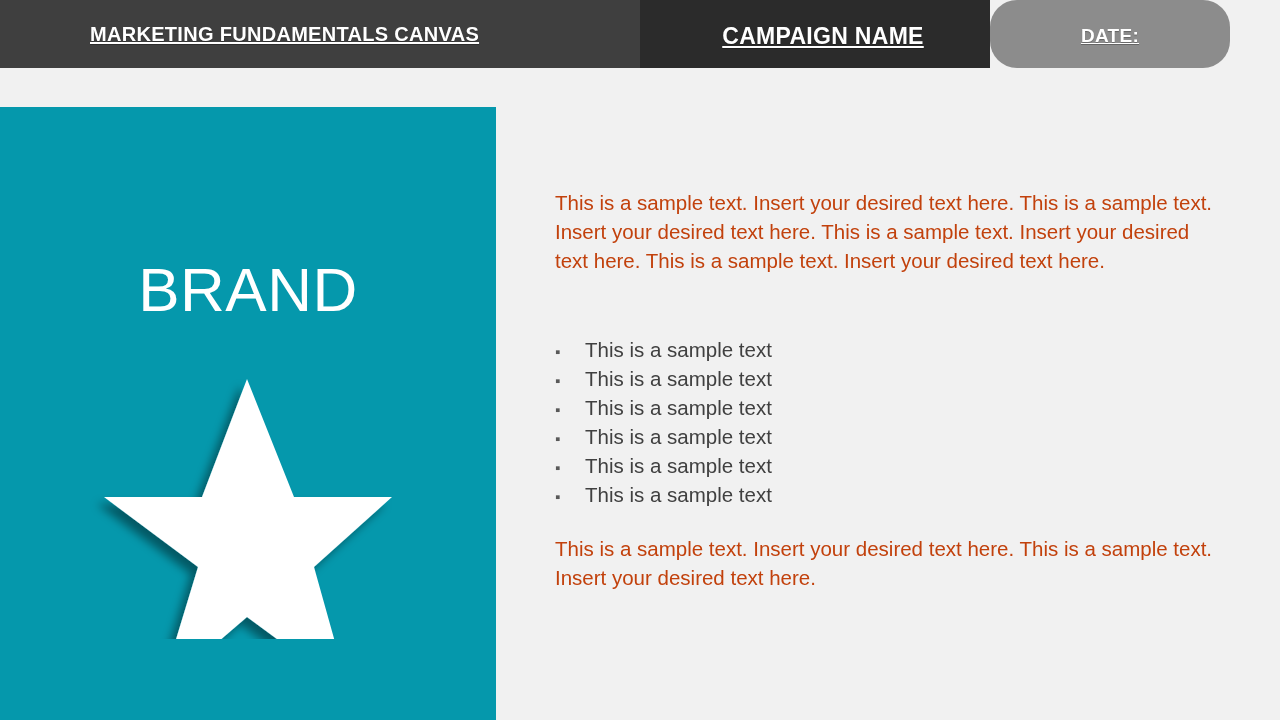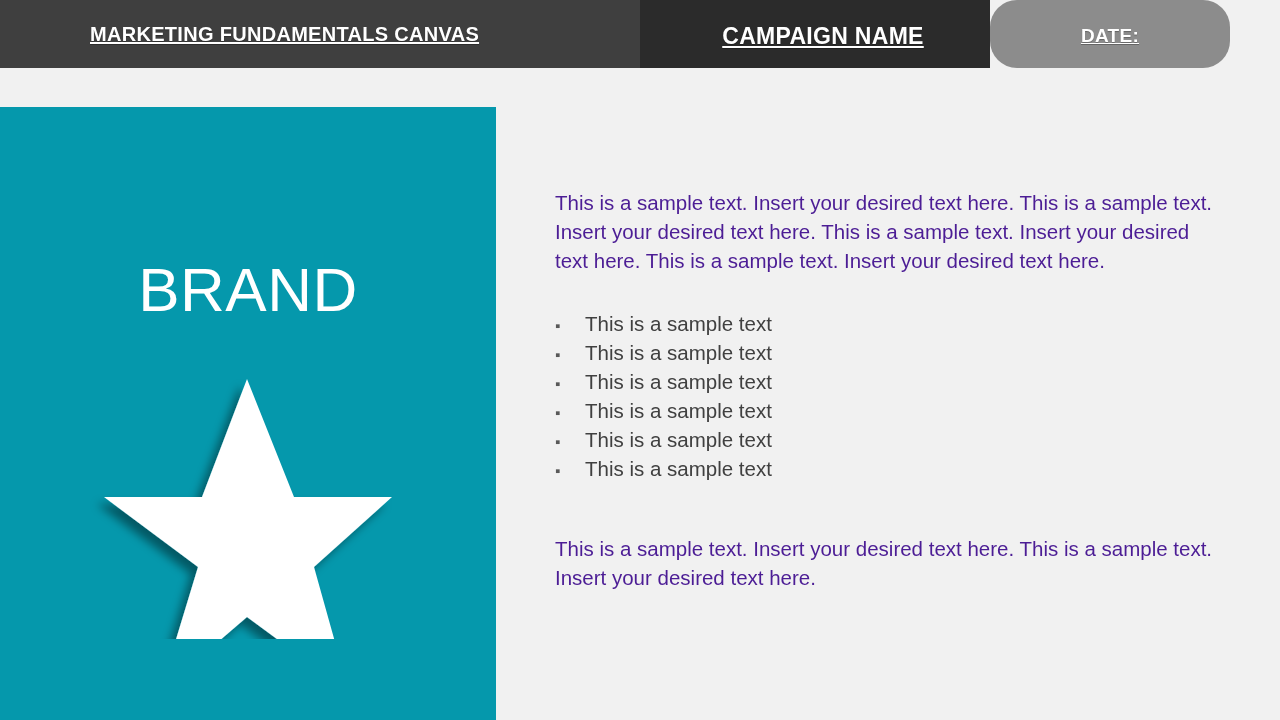--- a/index.html
+++ b/index.html
@@ -103,21 +103,21 @@
     left: 496px;
     top: 68px;
     width: 784px;
     height: 652px;
     background: #f1f1f1;
   }
   .body-text {
     position: absolute;
     left: 59px;
     width: 670px;
-    color: #4c1d95;
+    color: #c2410c;
     font-size: 20.5px;
     line-height: 29px;
     text-align: left;
   }
   #intro-paragraph { top: 99px; }
   #outro-paragraph { top: 445px; }
 
   #bullet-list {
     position: absolute;
     left: 59px;
@@ -138,20 +138,21 @@
   .bullet-marker {
     display: inline-block;
     width: 30px;
     flex: 0 0 30px;
     color: #595959;
     font-size: 15px;
     line-height: 29px;
   }
   .bullet-label {
     display: inline-block;
+    margin-top: 26px;
   }
 </style>
 </head>
 <body>
 
 <div id="header-bar">
 
   <div class="header-block" id="header-block-title" style="background: rgb(63, 63, 63);">
     <span class="header-label" id="header-title-label">MARKETING FUNDAMENTALS CANVAS</span>
   </div>

